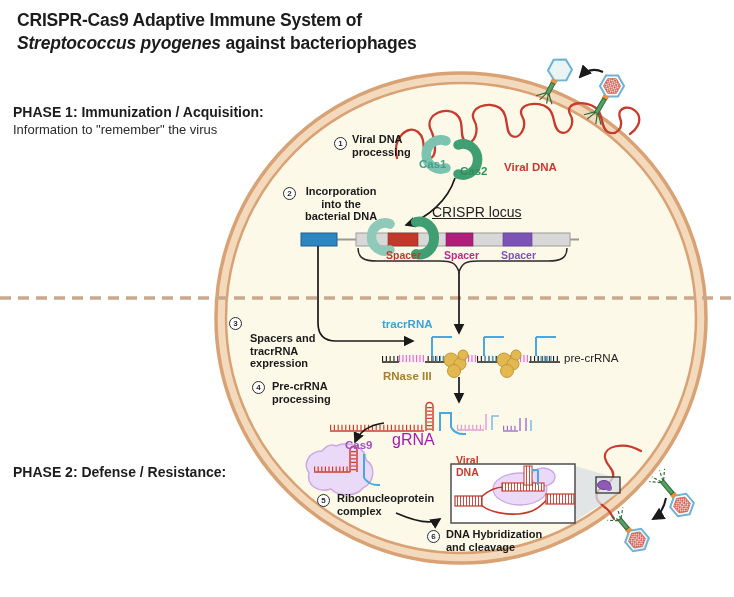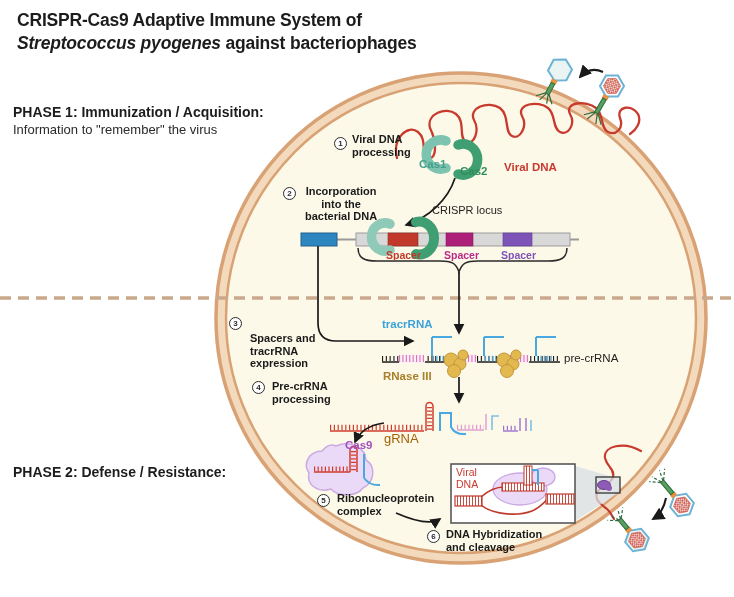--- a/index.html
+++ b/index.html
@@ -230,25 +230,25 @@
   <div class="txt step-label ml" style="left:337px;top:492px;">Ribonucleoprotein
 complex</div>
 
   <div class="step-circle" style="left:427px;top:530px;">6</div>
   <div class="txt step-label ml" style="left:446px;top:528px;">DNA Hybridization
 and cleavage</div>
 
   <div class="txt mol" style="left:419px;top:158px;color:#45a08c;">Cas1</div>
   <div class="txt mol" style="left:460px;top:165px;color:#2f8f5b;">Cas2</div>
   <div class="txt mol" style="left:504px;top:161px;color:#c8392e;">Viral DNA</div>
-  <div class="txt" style="left:432px;top:204px;font-size:11px;color:#222;">CRISPR locus</div>
+  <div class="txt" style="left:432px;top:204px;font-size:14px;color:#222;text-decoration:underline;">CRISPR locus</div>
   <div class="txt" style="left:386px;top:249px;font-size:10.5px;font-weight:bold;color:#c0392b;">Spacer</div>
   <div class="txt" style="left:444px;top:249px;font-size:10.5px;font-weight:bold;color:#bb2a88;">Spacer</div>
   <div class="txt" style="left:501px;top:249px;font-size:10.5px;font-weight:bold;color:#7d53b8;">Spacer</div>
   <div class="txt mol" style="left:382px;top:318px;color:#3ba3dc;">tracrRNA</div>
   <div class="txt" style="left:564px;top:352px;font-size:11.5px;color:#222;">pre-crRNA</div>
   <div class="txt mol" style="left:383px;top:370px;color:#a8802a;text-align:center;">RNase III</div>
-  <div class="txt" style="left:384px;top:431px;font-size:13px;color:#a16207;">gRNA</div>
+  <div class="txt" style="left:392px;top:431px;font-size:16px;color:#a21caf;">gRNA</div>
   <div class="txt mol" style="left:297px;top:439px;color:#a04fc0;margin-left:48px;">Cas9</div>
-  <div class="txt ml" style="left:456px;top:466px;font-size:10.5px;font-weight:normal;line-height:12px;color:#c8392e;">Viral
+  <div class="txt ml" style="left:456px;top:454px;font-size:10.5px;font-weight:bold;line-height:12px;color:#c8392e;">Viral
 DNA</div>
 
 </div>
 
 </body></html>

